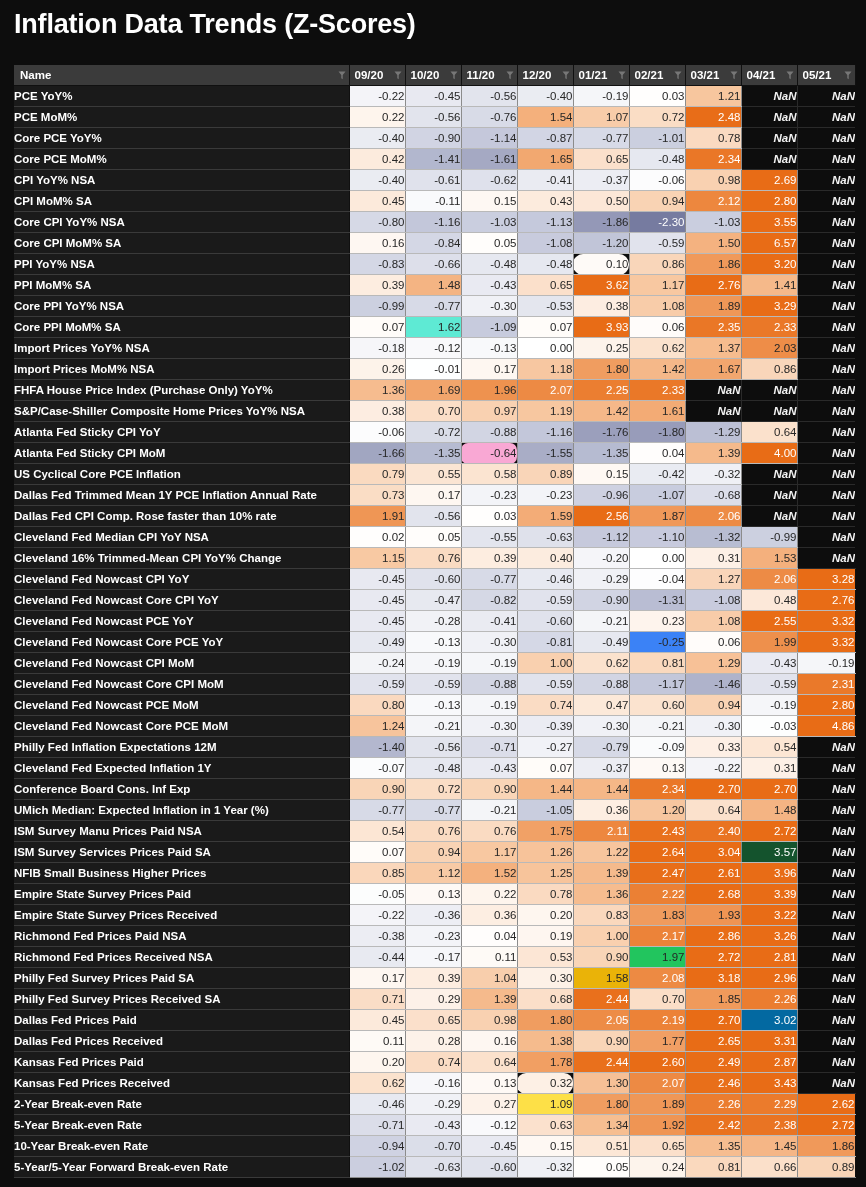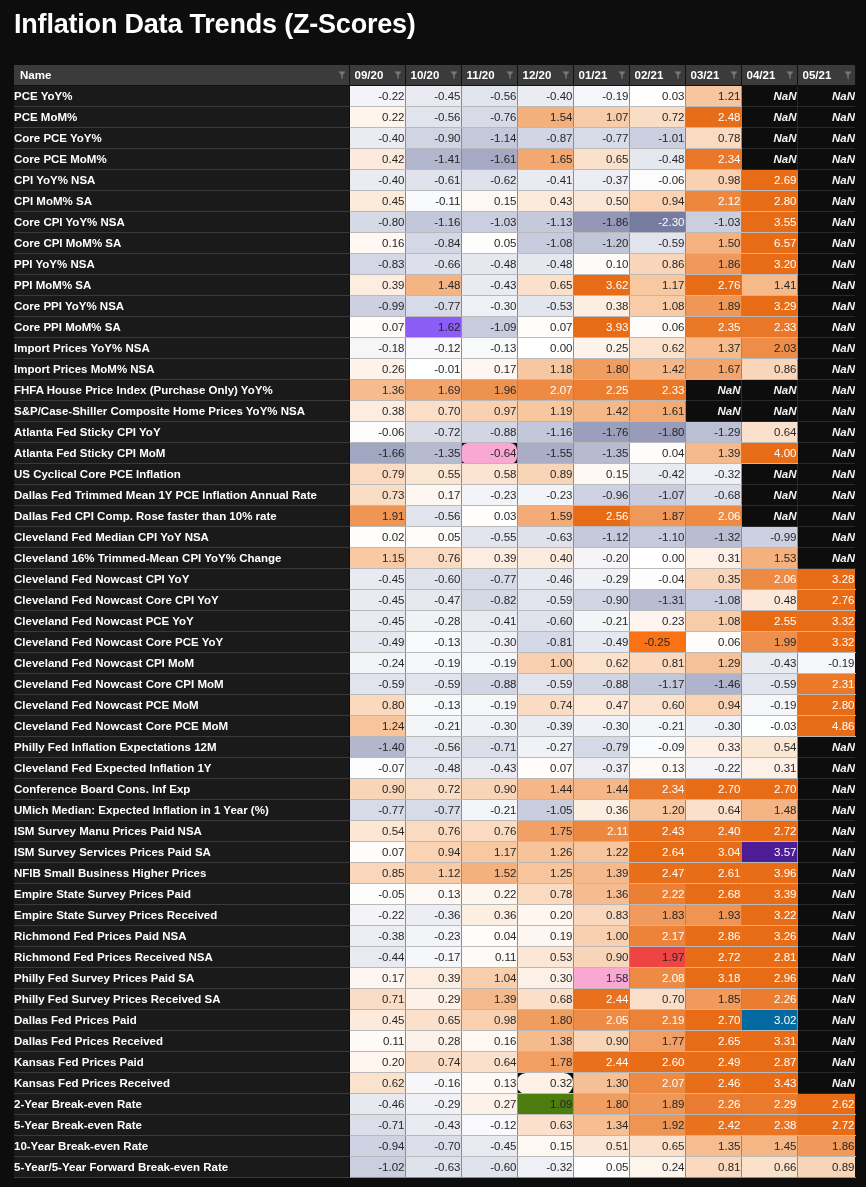--- a/index.html
+++ b/index.html
@@ -267,21 +267,21 @@
             <td class="val" style="background: rgb(244, 178, 128);">1.50</td>
             <td class="val strong" style="background: rgb(232, 108, 22);">6.57</td>
             <td class="nan lastcol">NaN</td>
           </tr>
           <tr>
             <td class="namecell">PPI YoY% NSA</td>
             <td class="val" style="background: rgb(212, 215, 229);">-0.83</td>
             <td class="val" style="background: rgb(221, 223, 234);">-0.66</td>
             <td class="val" style="background: rgb(230, 232, 240);">-0.48</td>
             <td class="val" style="background: rgb(230, 232, 240);">-0.48</td>
-            <td class="val" style="background: rgb(254, 250, 247);">0.10</td>
+            <td class="val" style="background: rgb(254, 250, 247); border-radius: 10px;">0.10</td>
             <td class="val" style="background: rgb(249, 214, 186);">0.86</td>
             <td class="val" style="background: rgb(240, 153, 90);">1.86</td>
             <td class="val strong" style="background: rgb(232, 108, 22);">3.20</td>
             <td class="nan lastcol">NaN</td>
           </tr>
           <tr>
             <td class="namecell">PPI MoM% SA</td>
             <td class="val" style="background: rgb(253, 237, 224);">0.39</td>
             <td class="val" style="background: rgb(244, 180, 131);">1.48</td>
             <td class="val" style="background: rgb(233, 234, 242);">-0.43</td>
@@ -300,21 +300,21 @@
             <td class="val" style="background: rgb(228, 230, 238);">-0.53</td>
             <td class="val" style="background: rgb(253, 237, 225);">0.38</td>
             <td class="val" style="background: rgb(248, 204, 169);">1.08</td>
             <td class="val" style="background: rgb(239, 151, 87);">1.89</td>
             <td class="val strong" style="background: rgb(232, 108, 22);">3.29</td>
             <td class="nan lastcol">NaN</td>
           </tr>
           <tr>
             <td class="namecell">Core PPI MoM% SA</td>
             <td class="val" style="background: rgb(255, 252, 249);">0.07</td>
-            <td class="val" style="background: #8b5cf6; padding-left: 20px;">1.62</td>
+            <td class="val" style="background: #5eead4; padding-left: 20px;">1.62</td>
             <td class="val" style="background: rgb(199, 203, 221);">-1.09</td>
             <td class="val" style="background: rgb(255, 252, 249);">0.07</td>
             <td class="val strong" style="background: rgb(232, 108, 22);">3.93</td>
             <td class="val" style="background: rgb(255, 252, 250);">0.06</td>
             <td class="val strong" style="background: rgb(234, 119, 38);">2.35</td>
             <td class="val strong" style="background: rgb(234, 120, 40);">2.33</td>
             <td class="nan lastcol">NaN</td>
           </tr>
           <tr>
             <td class="namecell">Import Prices YoY% NSA</td>
@@ -449,21 +449,21 @@
             <td class="nan lastcol">NaN</td>
           </tr>
           <tr>
             <td class="namecell">Cleveland Fed Nowcast CPI YoY</td>
             <td class="val" style="background: rgb(232, 233, 241);">-0.45</td>
             <td class="val" style="background: rgb(224, 226, 236);">-0.60</td>
             <td class="val" style="background: rgb(215, 218, 231);">-0.77</td>
             <td class="val" style="background: rgb(231, 233, 241);">-0.46</td>
             <td class="val" style="background: rgb(240, 241, 246);">-0.29</td>
             <td class="val" style="background: rgb(253, 253, 254);">-0.04</td>
-            <td class="val" style="background: rgb(249, 213, 185);">0.35</td>
+            <td class="val" style="background: rgb(249, 213, 185);">1.27</td>
             <td class="val strong" style="background: rgb(237, 139, 69);">2.06</td>
             <td class="val strong lastcol" style="background: rgb(232, 108, 22);">3.28</td>
           </tr>
           <tr>
             <td class="namecell">Cleveland Fed Nowcast Core CPI YoY</td>
             <td class="val" style="background: rgb(232, 233, 241);">-0.45</td>
             <td class="val" style="background: rgb(231, 233, 240);">-0.47</td>
             <td class="val" style="background: rgb(213, 216, 229);">-0.82</td>
             <td class="val" style="background: rgb(225, 227, 237);">-0.59</td>
             <td class="val" style="background: rgb(209, 212, 227);">-0.90</td>
@@ -484,21 +484,21 @@
             <td class="val strong" style="background: rgb(232, 108, 22);">2.55</td>
             <td class="val strong lastcol" style="background: rgb(232, 108, 22);">3.32</td>
           </tr>
           <tr>
             <td class="namecell">Cleveland Fed Nowcast Core PCE YoY</td>
             <td class="val" style="background: rgb(230, 232, 240);">-0.49</td>
             <td class="val" style="background: rgb(248, 249, 251);">-0.13</td>
             <td class="val" style="background: rgb(240, 241, 246);">-0.30</td>
             <td class="val" style="background: rgb(213, 216, 230);">-0.81</td>
             <td class="val" style="background: rgb(230, 232, 240);">-0.49</td>
-            <td class="val" style="background: #f97316; text-align: center;">-0.25</td>
+            <td class="val" style="background: #3b82f6;">-0.25</td>
             <td class="val" style="background: rgb(255, 252, 250);">0.06</td>
             <td class="val" style="background: rgb(238, 144, 76);">1.99</td>
             <td class="val strong lastcol" style="background: rgb(232, 108, 22);">3.32</td>
           </tr>
           <tr>
             <td class="namecell">Cleveland Fed Nowcast CPI MoM</td>
             <td class="val" style="background: rgb(243, 244, 247);">-0.24</td>
             <td class="val" style="background: rgb(245, 246, 249);">-0.19</td>
             <td class="val" style="background: rgb(245, 246, 249);">-0.19</td>
             <td class="val" style="background: rgb(249, 208, 175);">1.00</td>
@@ -606,21 +606,21 @@
           </tr>
           <tr>
             <td class="namecell">ISM Survey Services Prices Paid SA</td>
             <td class="val" style="background: rgb(255, 252, 249);">0.07</td>
             <td class="val" style="background: rgb(249, 211, 180);">0.94</td>
             <td class="val" style="background: rgb(248, 200, 161);">1.17</td>
             <td class="val" style="background: rgb(247, 195, 154);">1.26</td>
             <td class="val" style="background: rgb(247, 197, 157);">1.22</td>
             <td class="val strong" style="background: rgb(232, 108, 22);">2.64</td>
             <td class="val strong" style="background: rgb(232, 108, 22);">3.04</td>
-            <td class="val strong" style="background: #4c1d95;">3.57</td>
+            <td class="val strong" style="background: #14532d;">3.57</td>
             <td class="nan lastcol">NaN</td>
           </tr>
           <tr>
             <td class="namecell">NFIB Small Business Higher Prices</td>
             <td class="val" style="background: rgb(250, 215, 187);">0.85</td>
             <td class="val" style="background: rgb(248, 202, 165);">1.12</td>
             <td class="val" style="background: rgb(244, 177, 126);">1.52</td>
             <td class="val" style="background: rgb(247, 196, 155);">1.25</td>
             <td class="val" style="background: rgb(245, 186, 140);">1.39</td>
             <td class="val strong" style="background: rgb(232, 110, 25);">2.47</td>
@@ -664,32 +664,32 @@
             <td class="val strong" style="background: rgb(232, 108, 22);">3.26</td>
             <td class="nan lastcol">NaN</td>
           </tr>
           <tr>
             <td class="namecell">Richmond Fed Prices Received NSA</td>
             <td class="val" style="background: rgb(232, 234, 241);">-0.44</td>
             <td class="val" style="background: rgb(246, 247, 250);">-0.17</td>
             <td class="val" style="background: rgb(254, 250, 246);">0.11</td>
             <td class="val" style="background: rgb(252, 230, 213);">0.53</td>
             <td class="val" style="background: rgb(249, 213, 183);">0.90</td>
-            <td class="val" style="background: #ef4444; margin-left: 27px;">1.97</td>
+            <td class="val" style="background: #22c55e; margin-left: 27px;">1.97</td>
             <td class="val strong" style="background: rgb(232, 108, 22);">2.72</td>
             <td class="val strong" style="background: rgb(232, 108, 22);">2.81</td>
             <td class="nan lastcol">NaN</td>
           </tr>
           <tr>
             <td class="namecell">Philly Fed Survey Prices Paid SA</td>
             <td class="val" style="background: rgb(254, 247, 241);">0.17</td>
             <td class="val" style="background: rgb(253, 237, 224);">0.39</td>
             <td class="val" style="background: rgb(248, 206, 172);">1.04</td>
             <td class="val" style="background: rgb(253, 241, 231);">0.30</td>
-            <td class="val" style="background: #f9a8d4; padding-left: 21px;">1.58</td>
+            <td class="val" style="background: #eab308; padding-left: 21px;">1.58</td>
             <td class="val strong" style="background: rgb(237, 138, 67);">2.08</td>
             <td class="val strong" style="background: rgb(232, 108, 22);">3.18</td>
             <td class="val strong" style="background: rgb(232, 108, 22);">2.96</td>
             <td class="nan lastcol">NaN</td>
           </tr>
           <tr>
             <td class="namecell">Philly Fed Survey Prices Received SA</td>
             <td class="val" style="background: rgb(250, 221, 198);">0.71</td>
             <td class="val" style="background: rgb(253, 241, 232);">0.29</td>
             <td class="val" style="background: rgb(245, 186, 140);">1.39</td>
@@ -746,21 +746,21 @@
             <td class="val strong" style="background: rgb(237, 138, 68);">2.07</td>
             <td class="val strong" style="background: rgb(232, 111, 26);">2.46</td>
             <td class="val strong" style="background: rgb(232, 108, 22);">3.43</td>
             <td class="nan lastcol">NaN</td>
           </tr>
           <tr>
             <td class="namecell">2-Year Break-even Rate</td>
             <td class="val" style="background: rgb(231, 233, 241);">-0.46</td>
             <td class="val" style="background: rgb(240, 241, 246);">-0.29</td>
             <td class="val" style="background: rgb(253, 242, 233);">0.27</td>
-            <td class="val" style="background: #4d7c0f; padding-left: 16px;">1.09</td>
+            <td class="val" style="background: #fde047; padding-left: 16px;">1.09</td>
             <td class="val" style="background: rgb(240, 157, 96);">1.80</td>
             <td class="val" style="background: rgb(239, 151, 87);">1.89</td>
             <td class="val strong" style="background: rgb(235, 125, 48);">2.26</td>
             <td class="val strong" style="background: rgb(235, 123, 44);">2.29</td>
             <td class="val strong lastcol" style="background: rgb(232, 108, 22);">2.62</td>
           </tr>
           <tr>
             <td class="namecell">5-Year Break-even Rate</td>
             <td class="val" style="background: rgb(219, 221, 233);">-0.71</td>
             <td class="val" style="background: rgb(233, 234, 242);">-0.43</td>

